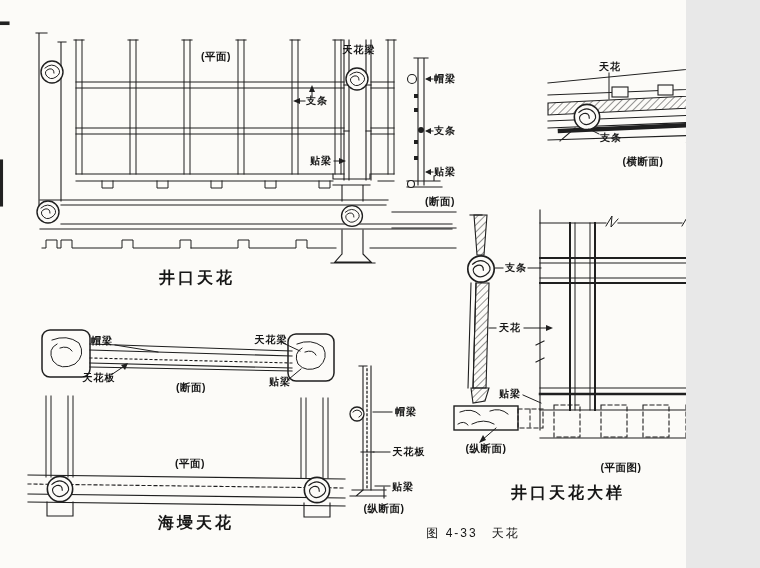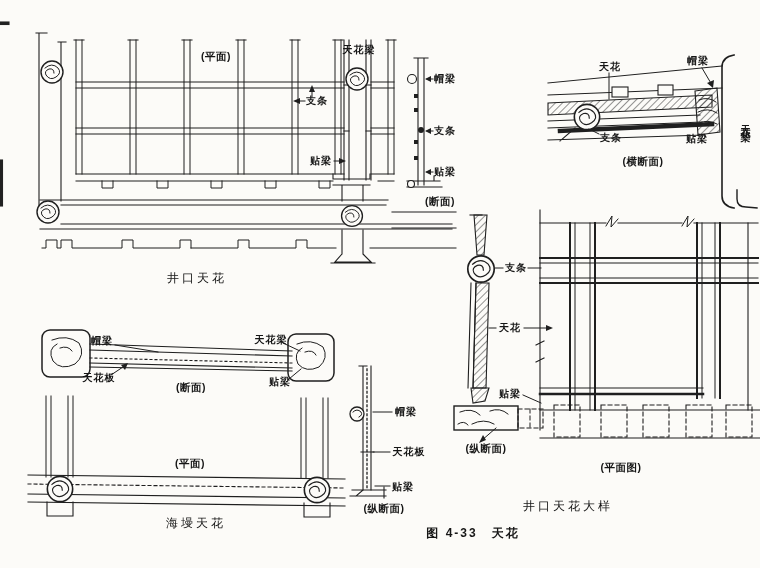--- a/index.html
+++ b/index.html
@@ -1,24 +1,24 @@
 <!DOCTYPE html>
 <html><head>
 <meta charset="utf-8">
 <style>
   html,body{margin:0;padding:0;background:#e8e8e8;}
-  #page{position:relative;width:760px;height:568px;background:#fcfbf8;overflow:hidden;
+  #page{position:relative;width:686px;height:568px;background:#fcfbf8;overflow:hidden;
         font-family:"Liberation Sans", sans-serif;}
   svg{position:absolute;left:0;top:0;}
   .lb{position:absolute;transform:translate(-50%,-50%);white-space:nowrap;
       font:600 10px "Liberation Sans", sans-serif;color:#161616;letter-spacing:1px;}
   .cap{font-size:10.5px;letter-spacing:0.5px;}
-  .ttl{font-size:12px;font-weight:400;letter-spacing:3px;}
+  .ttl{font-size:16px;font-weight:700;letter-spacing:3px;}
   .vert{writing-mode:vertical-rl;letter-spacing:4px;}
-  .figcap{font-size:12px;font-weight:700;letter-spacing:2px;}
+  .figcap{font-size:12px;font-weight:400;letter-spacing:2px;}
 </style>
 </head>
 <body>
 
 <div id="page">
 
 <svg width="760" height="568" viewBox="0 0 760 568" stroke="#1f1f1f" fill="none" stroke-width="1.1" stroke-linecap="square">
   <defs>
     <pattern id="hx" width="5" height="5" patternUnits="userSpaceOnUse" patternTransform="rotate(45)">
       <line x1="0" y1="0" x2="0" y2="5" stroke="#2a2a2a" stroke-width="1"></line>
@@ -213,17 +213,17 @@
 <div class="lb" style="left:406px;top:412px">帽梁</div>
 <div class="lb" style="left:409px;top:452px">天花板</div>
 <div class="lb" style="left:403px;top:487px">贴梁</div>
 <div class="lb cap" style="left:384px;top:509px">(纵断面)</div>
 
 <div class="lb" style="left:516px;top:268px">支条</div>
 <div class="lb" style="left:510px;top:328px">天花</div>
 <div class="lb" style="left:510px;top:394px">贴梁</div>
 <div class="lb cap" style="left:486px;top:449px">(纵断面)</div>
 <div class="lb cap" style="left:621px;top:468px">(平面图)</div>
-<div class="lb ttl" style="left:568px;top:506px">井口天花大样</div>
+<div class="lb ttl" style="left:568px;top:493px">井口天花大样</div>
 
 <div class="lb figcap" style="left:473px;top:533px">图 4-33　天花</div>
 
 </div>
 
 </body></html>

